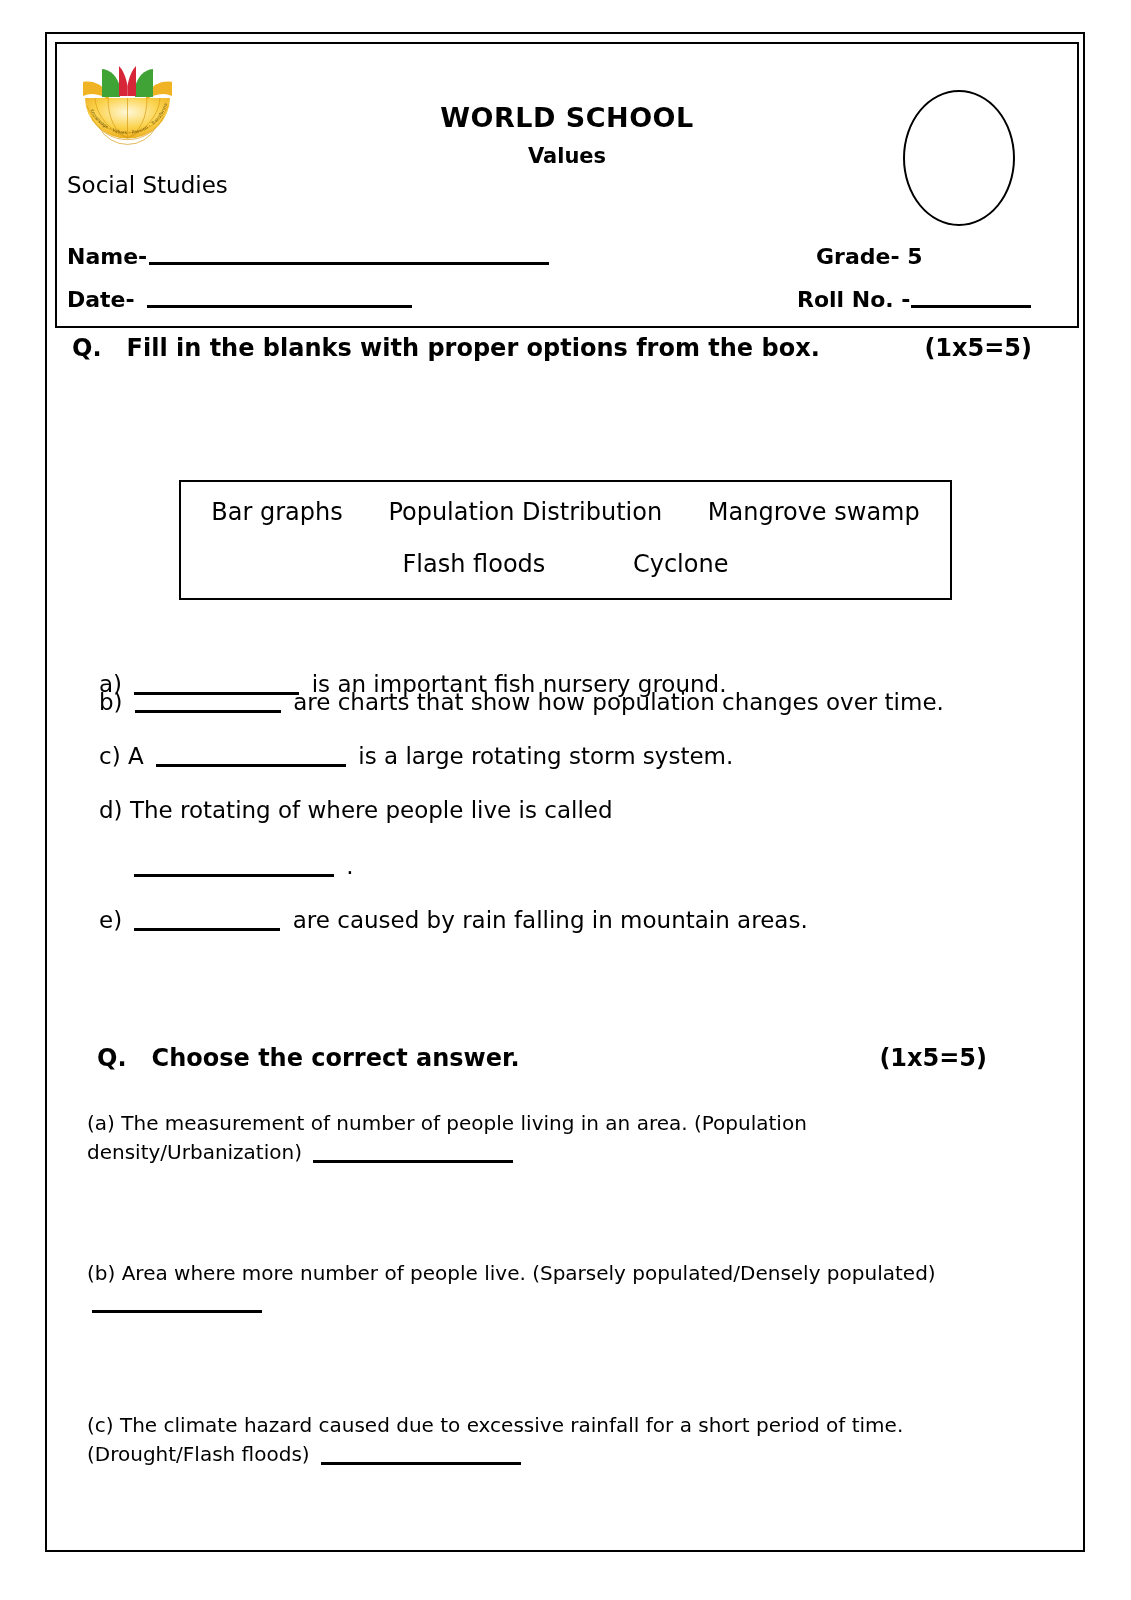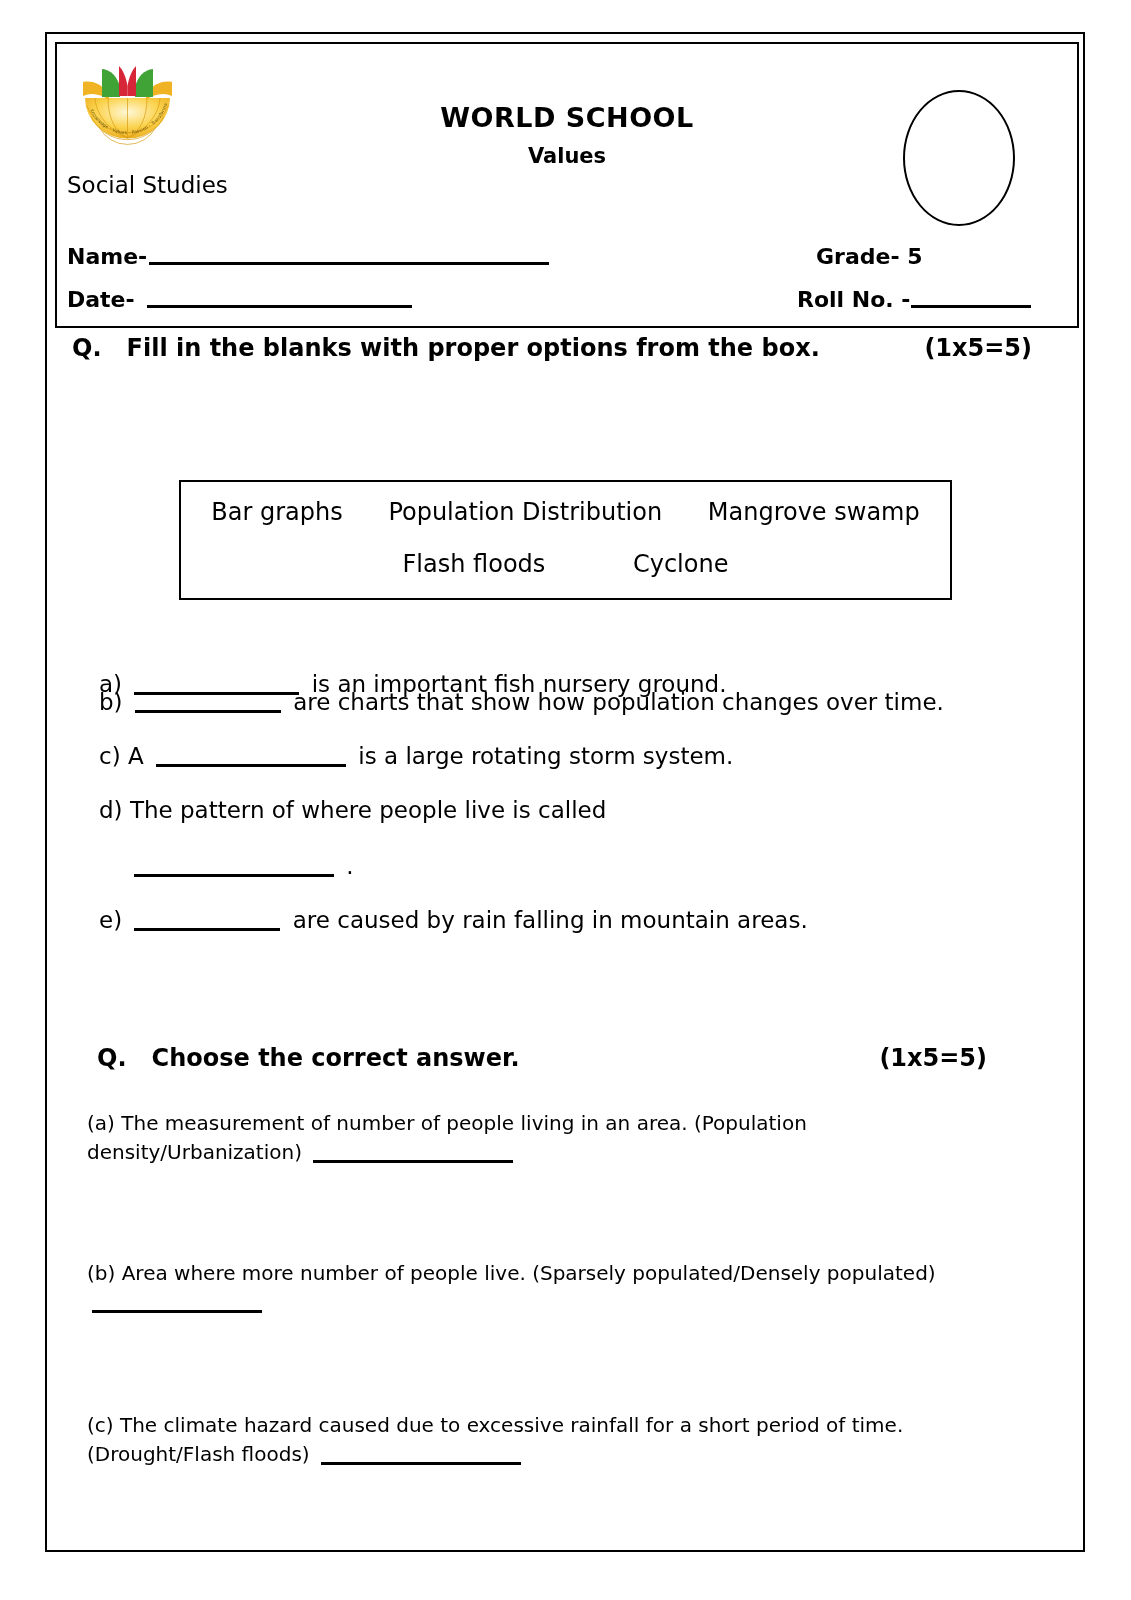--- a/index.html
+++ b/index.html
@@ -306,21 +306,21 @@
 
       <div class="fill-item" style="top:108px;">
         <span class="lbl">c)</span>
         <span>A</span>
         <span class="inline-blank" style="width:190px;"></span>
         <span>is a large rotating storm system.</span>
       </div>
 
       <div class="fill-item" style="top:162px;">
         <span class="lbl">d)</span>
-        <span>The pattern of where people live is called</span>
+        <span>The rotating of where people live is called</span>
       </div>
 
       <div class="fill-item" style="top:218px; left:82px;">
         <span class="inline-blank" style="width:200px;"></span>
         <span>.</span>
       </div>
 
       <div class="fill-item" style="top:272px;">
         <span class="lbl">e)</span>
         <span class="inline-blank" style="width:146px;"></span>

